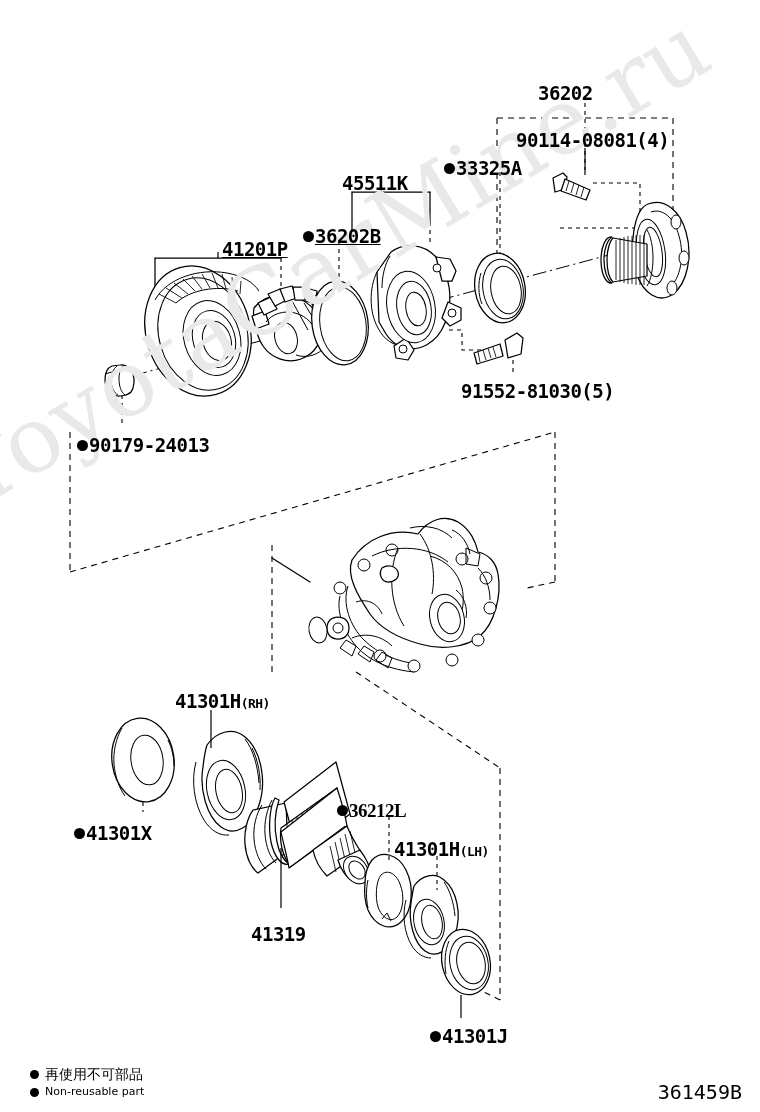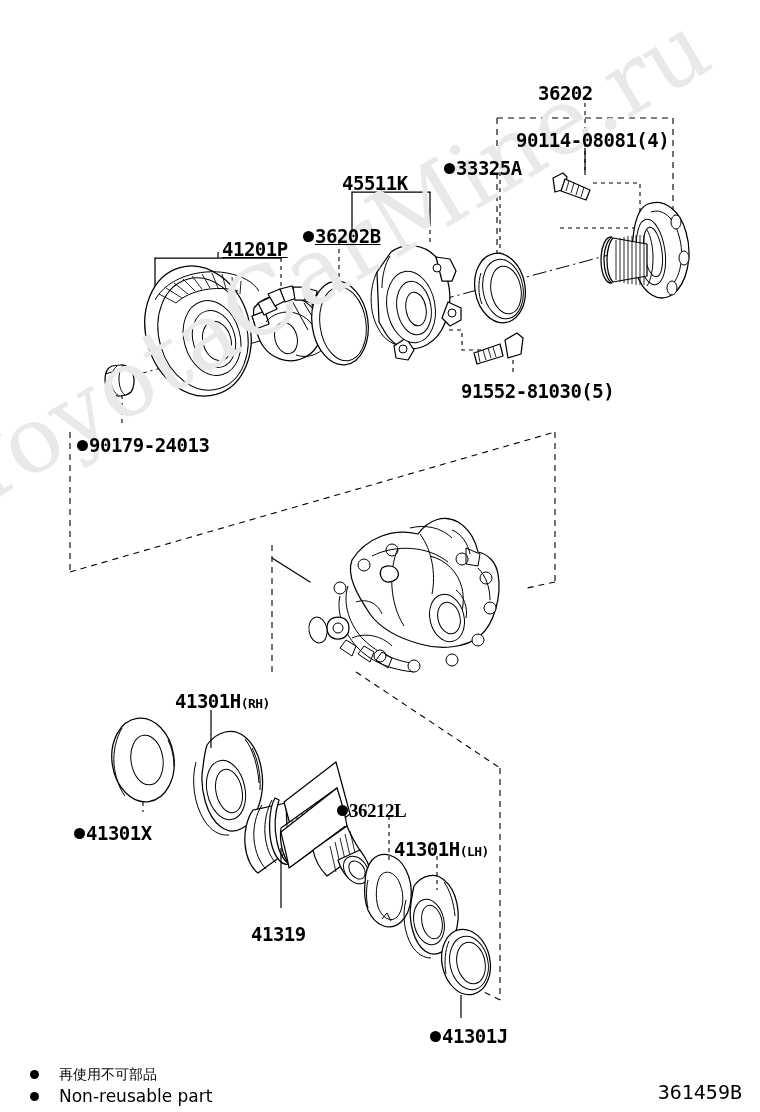--- a/index.html
+++ b/index.html
@@ -56,26 +56,26 @@
   
   #legend{
     position:absolute;
     left:30px; top:1064px;
     z-index:5;
     font-family:"DejaVu Sans","Liberation Sans",sans-serif;
     font-size:13px;
     line-height:1.45;
     color:#000;
   }
-  #legend .row{display:flex;align-items:center;gap:20px;}
+  #legend .row{display:flex;align-items:center;gap:6px;}
   #legend .bdot{
     width:9px;height:9px;border-radius:50%;background:#000;flex:0 0 auto;
   }
   #legend .jp{font-size:14px;}
-  #legend .en{font-size:17px;}
+  #legend .en{font-size:11px;}
 
   #sheetid{
     position:absolute;
     right:18px;bottom:8px;
     z-index:5;
     font-family:"DejaVu Sans Mono","Liberation Mono",monospace;
     font-size:20px;
     letter-spacing:0px;
     color:#000;
   }

